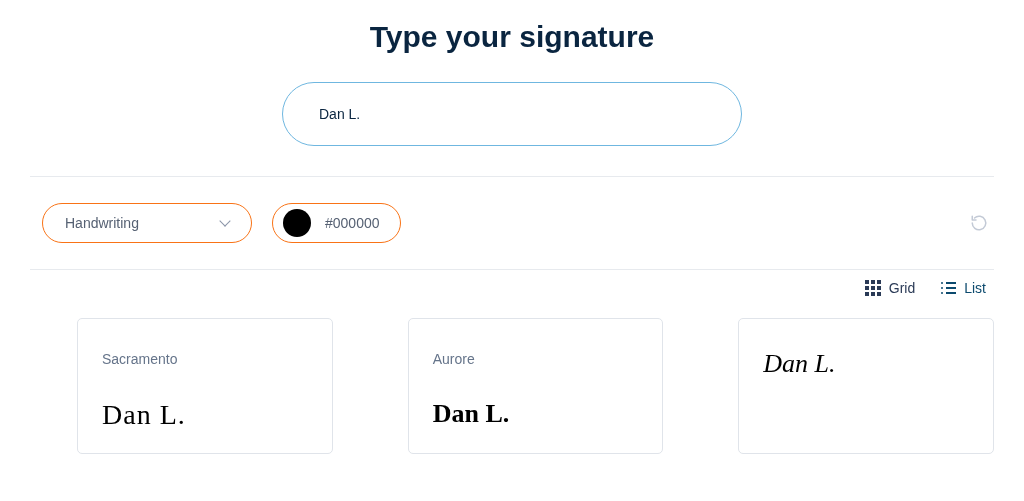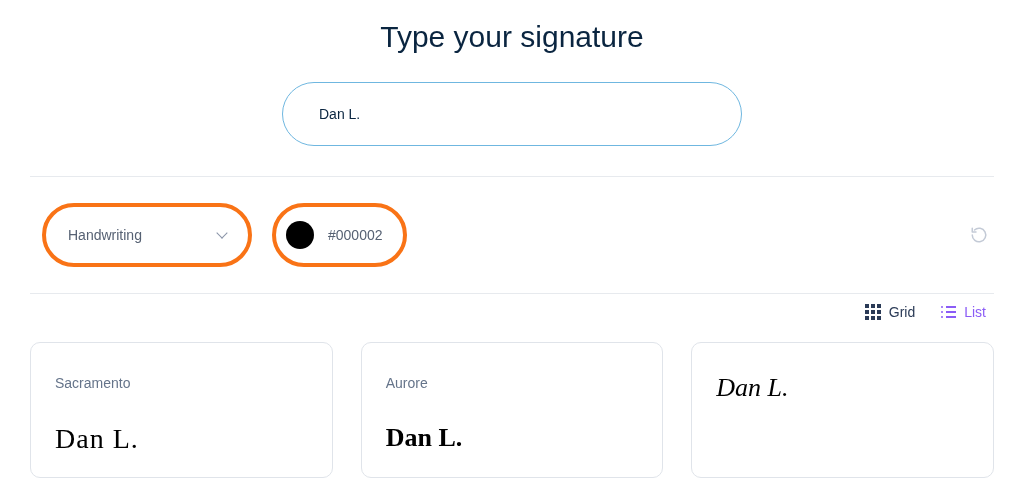--- a/index.html
+++ b/index.html
@@ -10,21 +10,21 @@
       width: 1024px;
       height: 501px;
       overflow: hidden;
     }
     .container {
       padding: 20px 30px 0 30px;
     }
     .title {
       text-align: center;
       font-size: 30px;
-      font-weight: 400;
+      font-weight: 700;
       color: #0a2540;
       margin-bottom: 28px;
     }
     .input-wrap {
       display: flex;
       justify-content: center;
       margin-bottom: 30px;
     }
     .sig-input {
       width: 460px;
@@ -44,22 +44,22 @@
       border: none;
     }
     .toolbar {
       display: flex;
       align-items: center;
       justify-content: space-between;
       padding: 26px 0 26px 12px;
     }
     .toolbar-left { display: flex; gap: 20px; align-items: center; }
     .pill {
-      height: 64px;
-      border: 4px solid #f97316;
+      height: 40px;
+      border: 1px solid #f97316;
       border-radius: 999px;
       background: #fff;
       display: inline-flex;
       align-items: center;
       padding: 0 22px;
       font-size: 14px;
       color: #566173;
       cursor: pointer;
       user-select: none;
     }
@@ -97,46 +97,47 @@
       align-items: center;
     }
     .view-item {
       display: inline-flex;
       align-items: center;
       gap: 8px;
       font-size: 14px;
       cursor: pointer;
     }
     .view-active { color: #2a3a56; font-weight: 500; }
-    .view-inactive { color: #8b5cf6; align-items: center; }
+    .view-inactive { color: #0c4a6e; align-items: center; }
     .grid-icon {
       display: grid;
       grid-template-columns: repeat(3, 4px);
       grid-template-rows: repeat(3, 4px);
       gap: 2px;
     }
     .grid-icon span { background: currentColor; width: 4px; height: 4px; }
     .list-icon-row { display: flex; align-items: center; gap: 3px; }
     .list-icon-dot { width: 2px; height: 2px; border-radius: 50%; background: currentColor; }
     .list-icon-line { width: 10px; height: 1.5px; background: currentColor; }
     .list-icon { display: flex; flex-direction: column; gap: 3px; }
     .cards {
       display: flex;
       gap: 28px;
     }
     .card {
       flex: 1;
       border: 1px solid #e0e4ea;
-      border-radius: 10px;
+      border-radius: 5px;
       padding: 32px 24px 24px 24px;
       background: #fff;
       cursor: pointer;
       display: flex;
       flex-direction: column;
       gap: 34px;
+      margin-left: 47px;
     }
     .card-title {
       font-size: 14px;
       color: #65748a;
     }
     .card-sig {
       font-size: 30px;
       line-height: 1;
       color: #000;
     }
@@ -171,21 +172,21 @@
   <div class="toolbar">
     <div class="toolbar-left">
 
       <div class="pill style-select">
         <span>Handwriting</span>
         <span class="chev"></span>
       </div>
 
       <div class="pill color-pill">
         <span class="color-swatch" style="background:#000000"></span>
-        <span>#000002</span>
+        <span>#000000</span>
       </div>
 
     </div>
 
     <div class="reset">
       <span>
         <svg width="18" height="18" viewBox="0 0 24 24" fill="none" stroke="#c3cad6" stroke-width="2" stroke-linecap="round" stroke-linejoin="round">
           <path d="M3 12a9 9 0 1 0 3-6.7"></path>
           <polyline points="3 3 3 8 8 8"></polyline>
         </svg>

